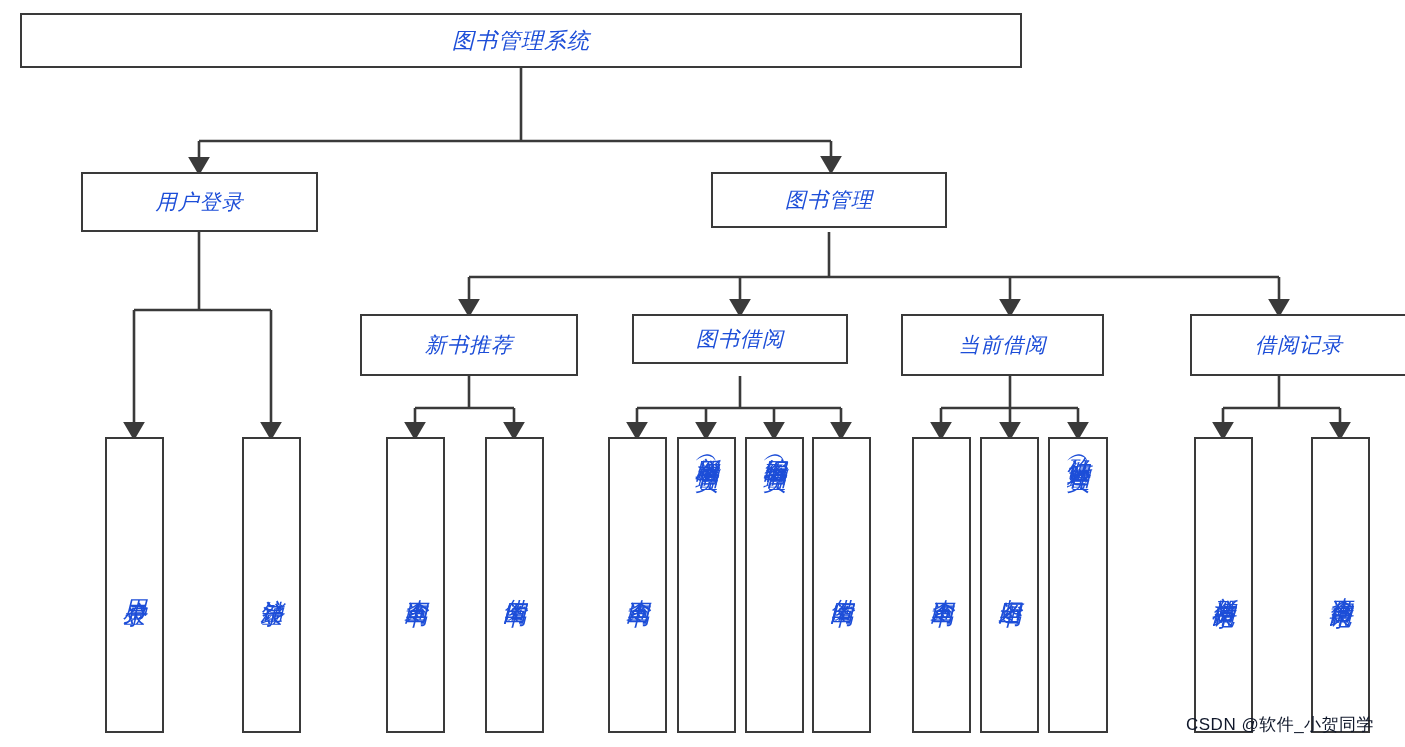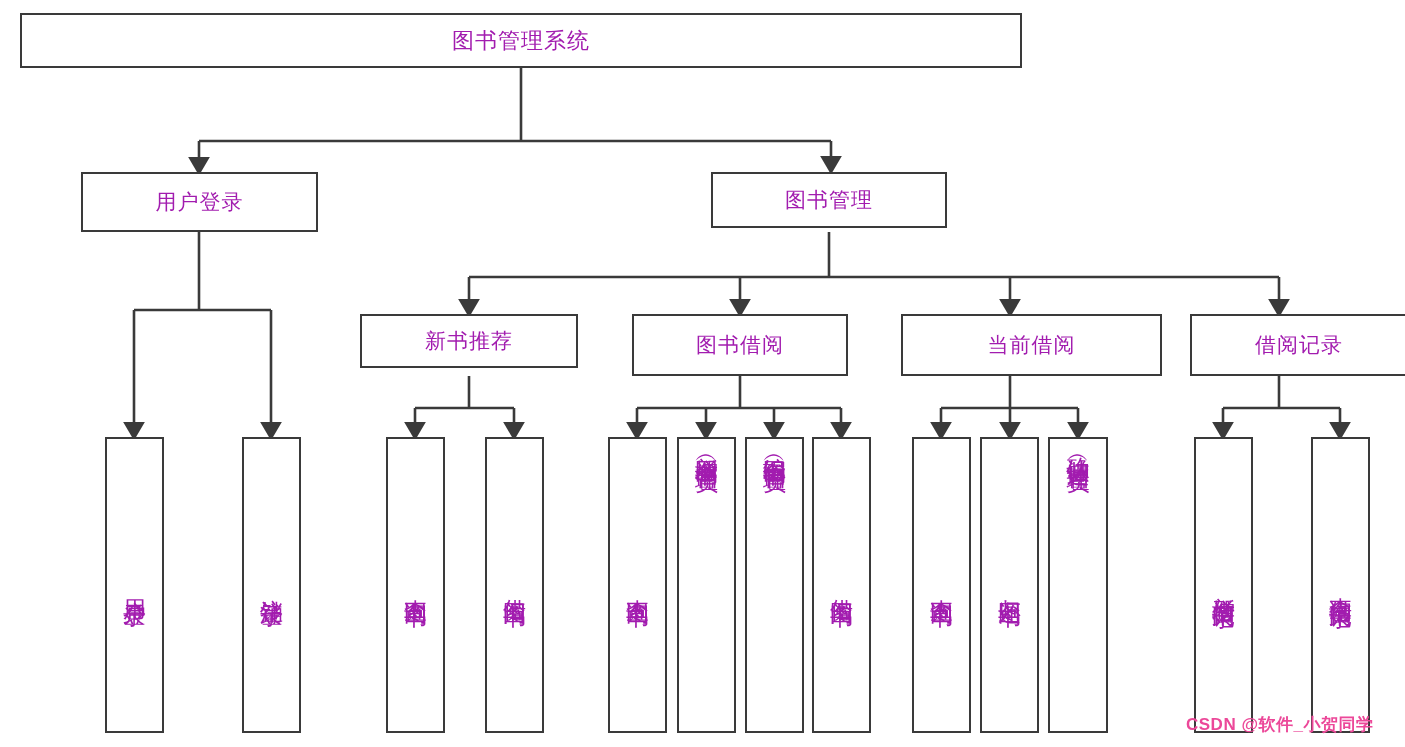--- a/index.html
+++ b/index.html
@@ -14,21 +14,22 @@
   svg.lines{position:absolute;left:0;top:0;width:1405px;height:747px;pointer-events:none;}
 
   .node{
     position:absolute;
     box-sizing:border-box;
     background:#ffffff;
     border:2.5px solid #3a3a3a;
     display:flex;
     align-items:center;
     justify-content:center;
-    color:#a21caf;
+    color:#1d4ed8;
+    font-style:italic;
   }
   .node .lbl{
     display:block;
     text-align:center;
     line-height:1.05;
     white-space:nowrap;
   }
   
   .h .lbl{font-size:21px;letter-spacing:1px;}
   .node.root .lbl{font-size:22px;letter-spacing:1px;}
@@ -42,25 +43,24 @@
     line-height:1.08;
     letter-spacing:2px;
     white-space:normal;
   }
   .v.center{align-items:center;}
 
   .watermark{
     position:absolute;
     left:1186px;top:713px;
     font-size:17px;
-    color:#ec4899;
+    color:#0f172a;
     letter-spacing:0.5px;
     white-space:nowrap;
     font-family:"Liberation Sans","DejaVu Sans",sans-serif;
-    font-weight:bold;
   }
 </style>
 </head>
 <body>
 
 <div id="canvas">
 
   <svg class="lines" viewBox="0 0 1405 747">
     <defs>
       <marker id="arw" markerWidth="11" markerHeight="11" refX="1.2" refY="4.2" orient="auto" markerUnits="strokeWidth">
@@ -116,27 +116,27 @@
     <span class="lbl">图书管理系统</span>
   </div>
 
   <div class="node h" style="left:81px;top:172px;width:237px;height:60px;">
     <span class="lbl">用户登录</span>
   </div>
   <div class="node h" style="left:711px;top:172px;width:236px;height:56px;">
     <span class="lbl">图书管理</span>
   </div>
 
-  <div class="node h" style="left:360px;top:314px;width:218px;height:54px;">
+  <div class="node h" style="left:360px;top:314px;width:218px;height:62px;">
     <span class="lbl">新书推荐</span>
   </div>
-  <div class="node h" style="left:632px;top:314px;width:216px;height:62px;">
+  <div class="node h" style="left:632px;top:314px;width:216px;height:50px;">
     <span class="lbl">图书借阅</span>
   </div>
-  <div class="node h" style="left:901px;top:314px;width:261px;height:62px;">
+  <div class="node h" style="left:901px;top:314px;width:203px;height:62px;">
     <span class="lbl">当前借阅</span>
   </div>
   <div class="node h" style="left:1170px;top:314px;width:218px;height:62px;margin-left:20px;">
     <span class="lbl">借阅记录</span>
   </div>
 
   <div class="node v center" style="left:105px;top:437px;width:59px;height:296px;">
     <span class="lbl">用户登录</span>
   </div>
   <div class="node v center" style="left:242px;top:437px;width:59px;height:296px;">

